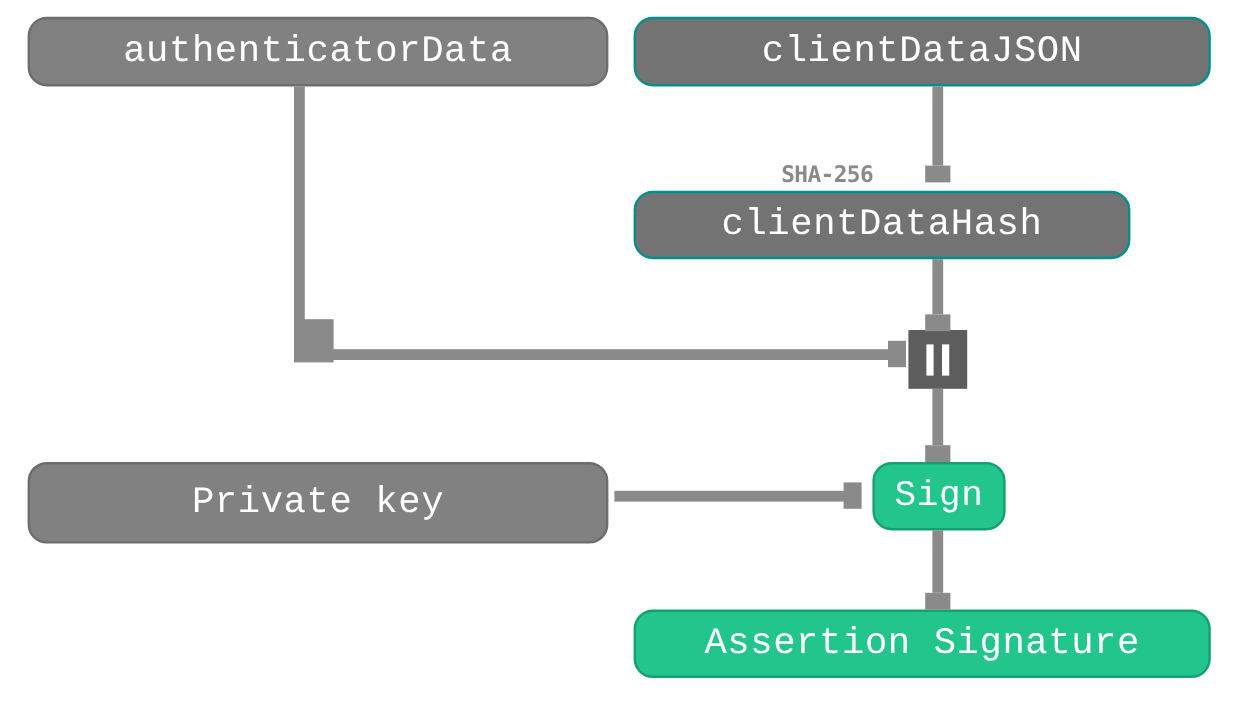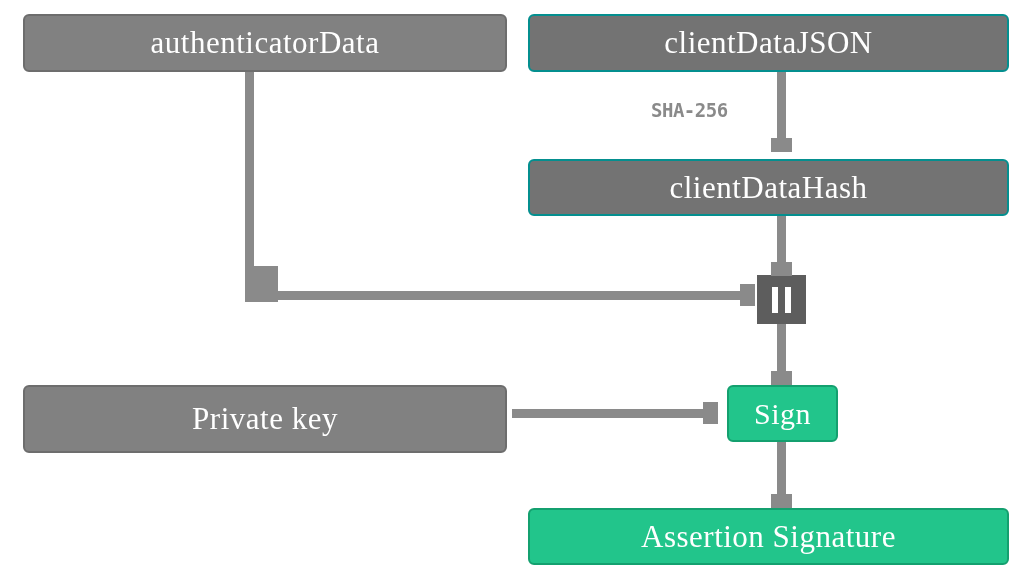--- a/index.html
+++ b/index.html
@@ -19,23 +19,23 @@
     overflow: hidden;
   }
 
   
   .node {
     position: absolute;
     box-sizing: border-box;
     display: flex;
     align-items: center;
     justify-content: center;
-    border-radius: 6px;
+    border-radius: 16px;
     color: #ffffff;
-    font-family: Liberation Serif, serif;
+    font-family: Liberation Mono, monospace;
     font-size: 31px;
     letter-spacing: 0.5px;
     white-space: nowrap;
     user-select: none;
   }
   .node.gray {
     background: #818181;
     border: 2px solid #6d6d6d;
   }
   .node.teal {
@@ -96,32 +96,33 @@
   
   .edge-label {
     position: absolute;
     color: #8a8a8a;
     font-family: "DejaVu Sans Mono", monospace;
     font-size: 19px;
     font-weight: bold;
     letter-spacing: -0.5px;
     white-space: nowrap;
     user-select: none;
+    margin-top: 36px;
   }
 </style>
 </head>
 <body>
 
 <div id="canvas">
 
   <div class="node gray" style="left:23px; top:14px; width:484px; height:58px;">authenticatorData</div>
 
   <div class="node teal" style="left:528px; top:14px; width:481px; height:58px;">clientDataJSON</div>
 
-  <div class="node teal" style="left:528px; top:159px; width:481px; height:57px;">clientDataHash</div>
+  <div class="node teal" style="left:528px; top:159px; width:414px; height:57px;">clientDataHash</div>
 
   <div class="node gray" style="left:23px; top:385px; width:484px; height:68px;">Private key</div>
 
   <div class="node mint" style="left:528px; top:508px; width:481px; height:57px;">Assertion Signature</div>
 
   <div class="node mint" style="left:727px; top:385px; width:111px; height:57px; font-size:30px;">Sign</div>
 
   <div class="concat-node" style="left:757px; top:275px; width:49px; height:49px;">
     <span class="concat-bar"></span>
     <span class="concat-bar"></span>

